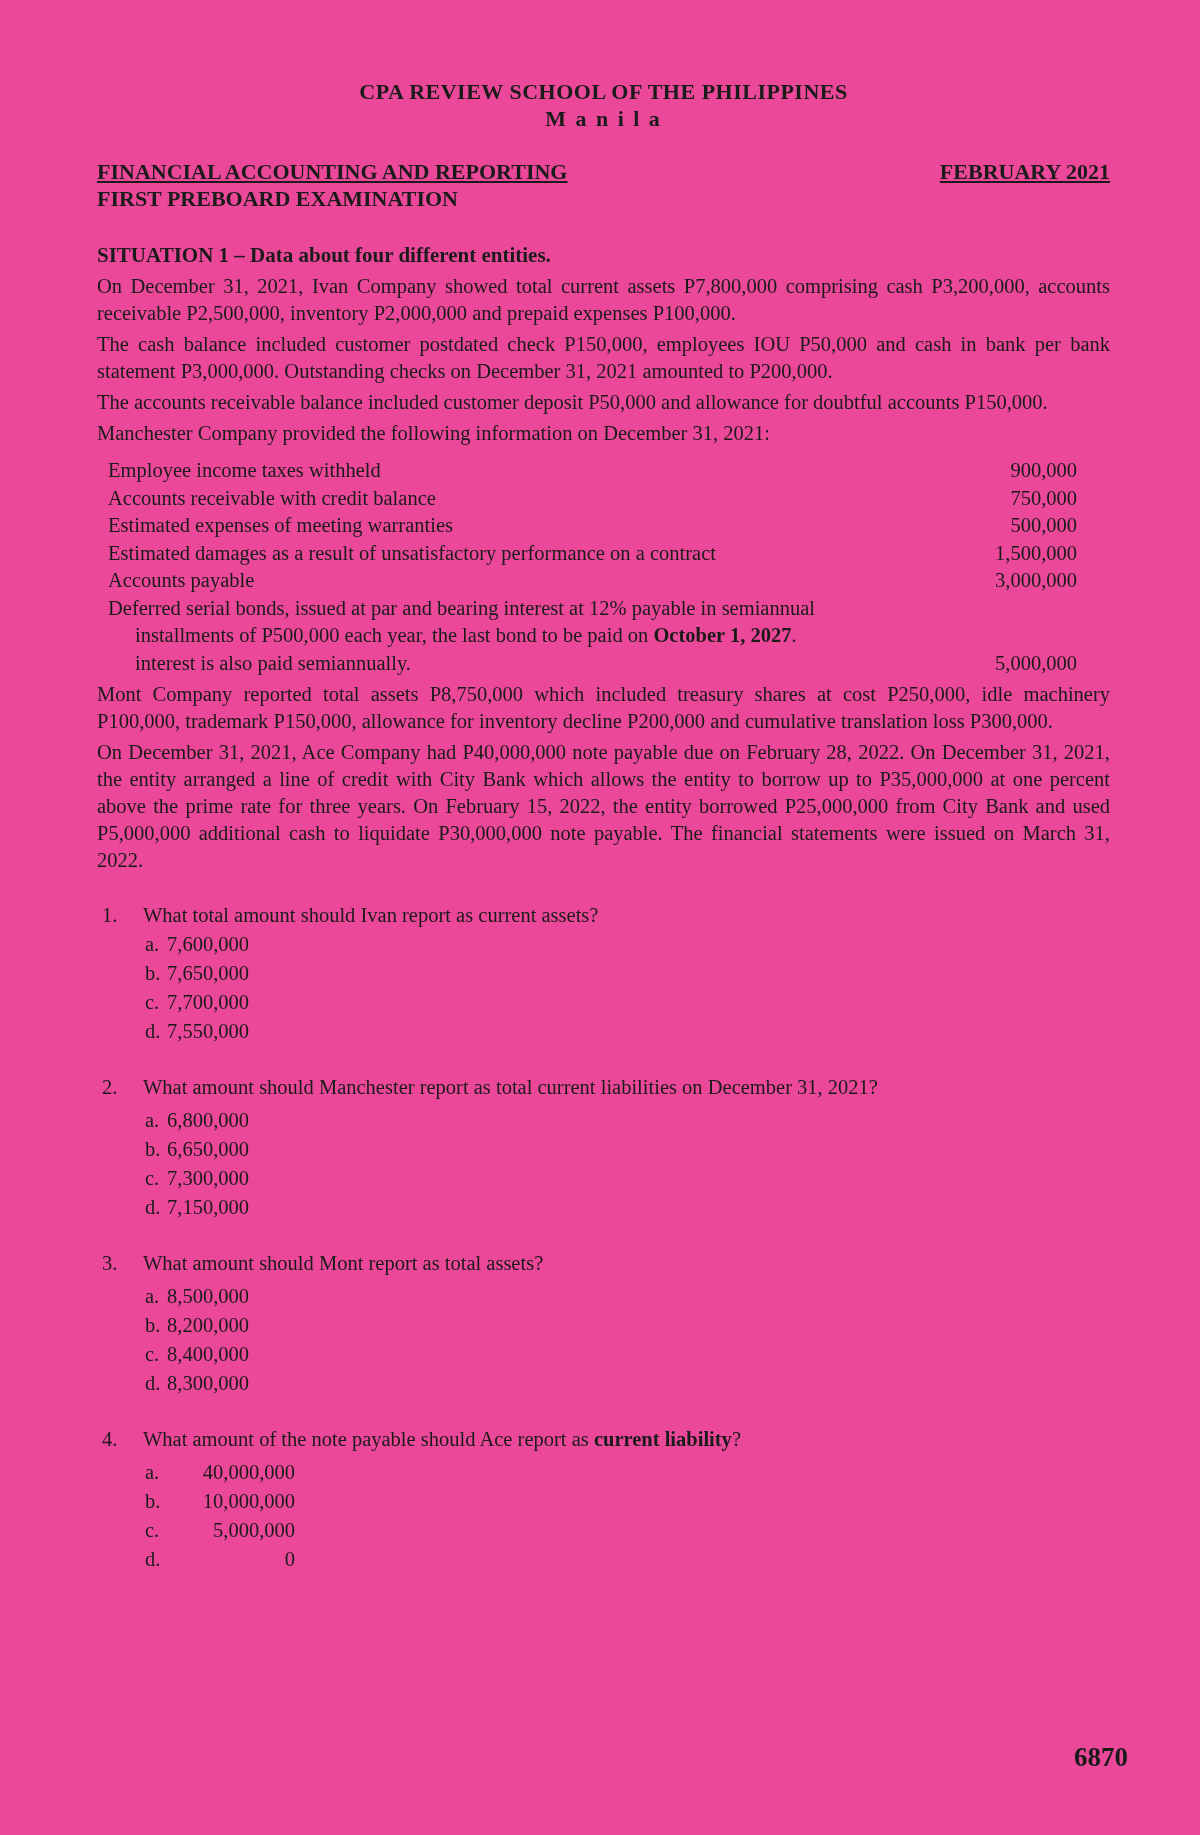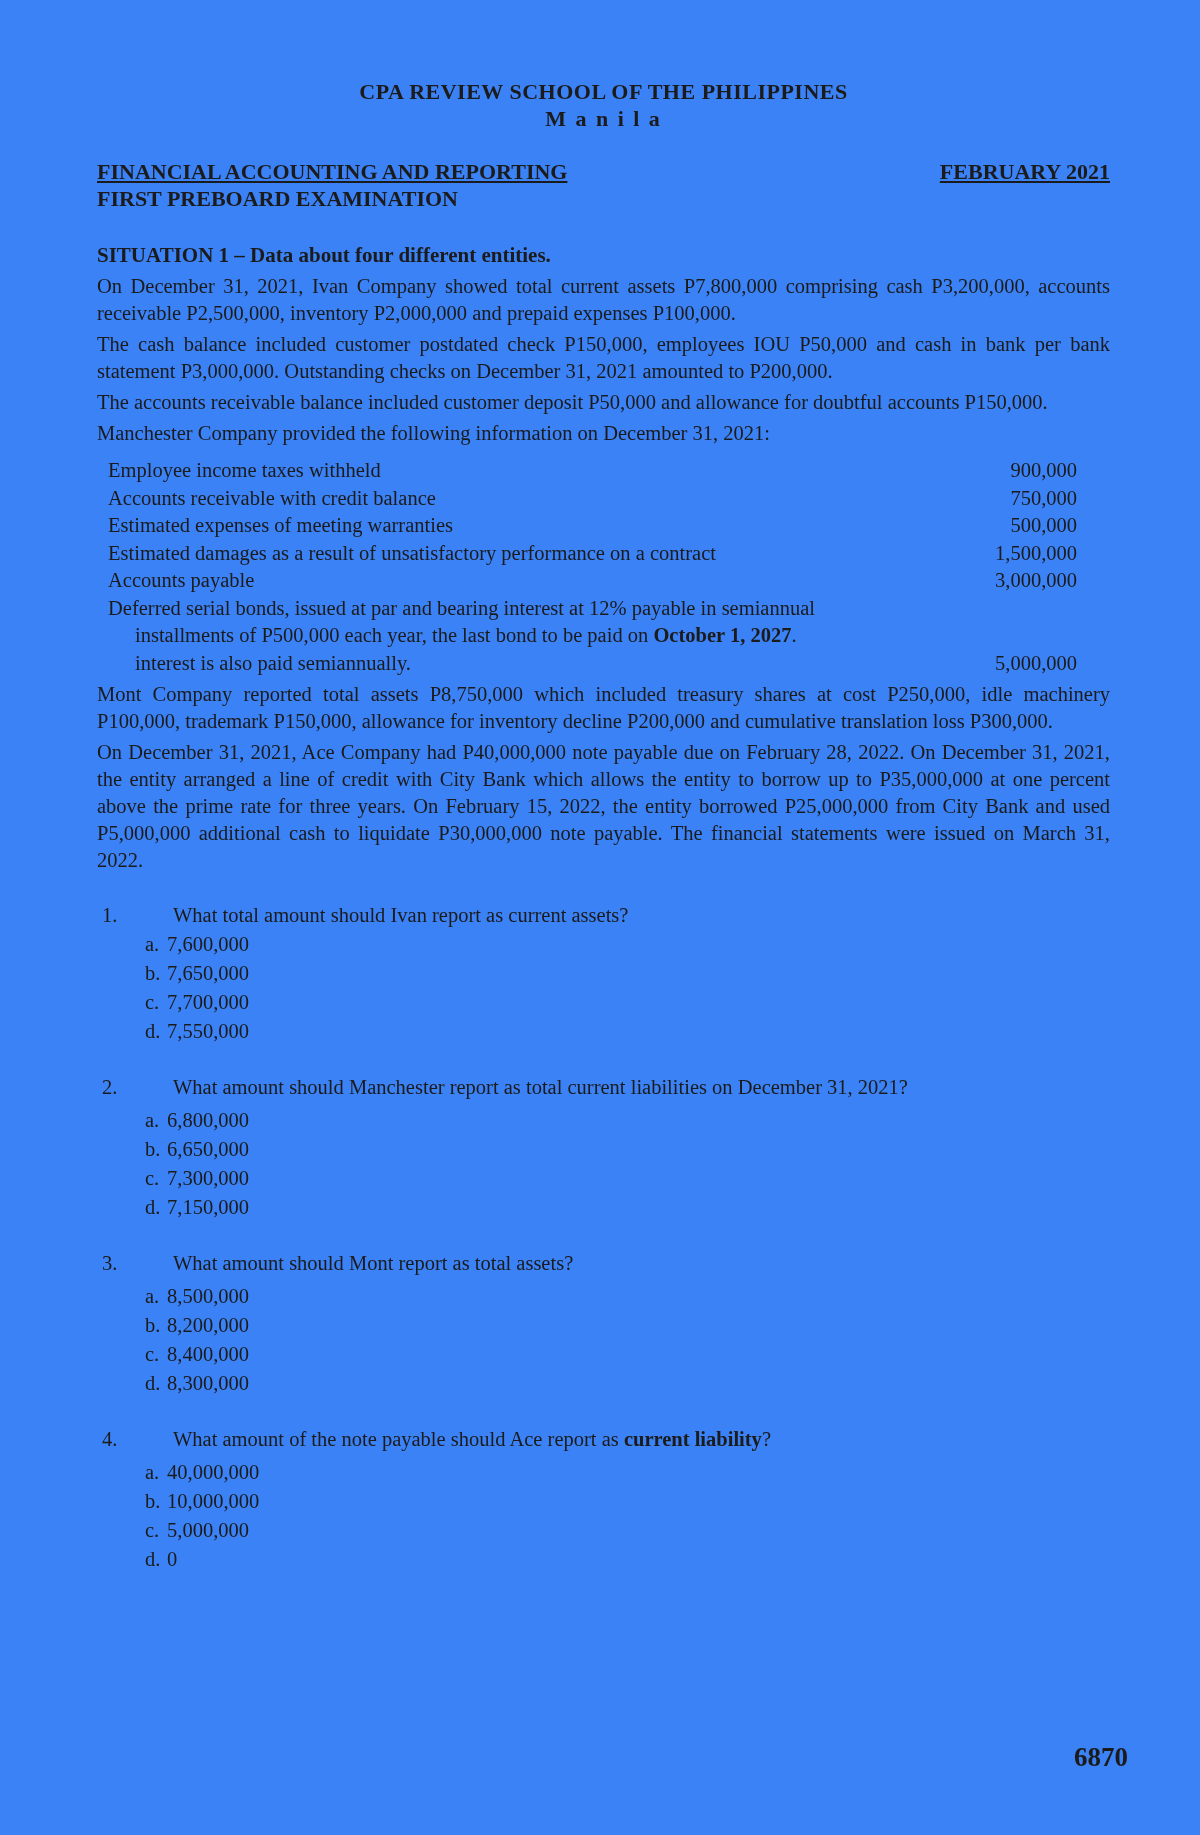--- a/index.html
+++ b/index.html
@@ -6,21 +6,21 @@
   html, body { background:#ffffff; }
   body {
     width:1200px; height:1835px; overflow:hidden;
     font-family:"Liberation Serif","DejaVu Serif",serif;
     color:#1b1b1b;
   }
   .page {
     position:relative;
     width:1200px; height:1835px;
     padding:78px 90px 0 97px;
-    background:#3b82f6;
+    background:#ec4899;
   }
   .center { text-align:center; }
   .h-school { font-size:22px; font-weight:bold; line-height:27px; letter-spacing:0.5px; }
   .h-city   { font-size:22px; font-weight:bold; line-height:27px; letter-spacing:2px; }
   .meta-row {
     display:flex; justify-content:space-between;
     margin-top:26px;
     font-size:22px; font-weight:bold; line-height:27px;text-decoration:underline;
   }
   .h-exam { font-size:22px; font-weight:bold; line-height:27px; }
@@ -31,26 +31,26 @@
     text-align:justify;
   }
   .liab-list { margin-top:10px; font-size:20.5px; line-height:27.5px; }
   .list-row { display:flex; justify-content:space-between; }
   .list-label { padding-left:11px; }
   .list-amount { padding-right:33px; white-space:nowrap; }
   .cont-line { padding-left:38px; }
   .q-block { margin-top:27px; font-size:20.5px; line-height:28px; }
   .q-line { display:flex; }
   .q-num { width:46px; padding-left:5px; flex:none; }
-  .q-text { text-align:center;margin-left:30px; }
+  .q-text { text-align:center; }
   .q-options { margin-left:48px; margin-top:5px; }
   .q-options.tight { margin-top:1px; }
   .opt-row { display:flex; line-height:29px; }
   .opt-letter { width:22px; flex:none; }
-  .opt-value.right { width:128px; }
+  .opt-value.right { width:128px; text-align:right; }
   b { font-weight:bold; }
   .page-number {
     position:absolute; top:1742px; right:72px;
     font-size:27px; font-weight:bold;
   }
 </style>
 </head>
 <body>
 
 <div class="page">

